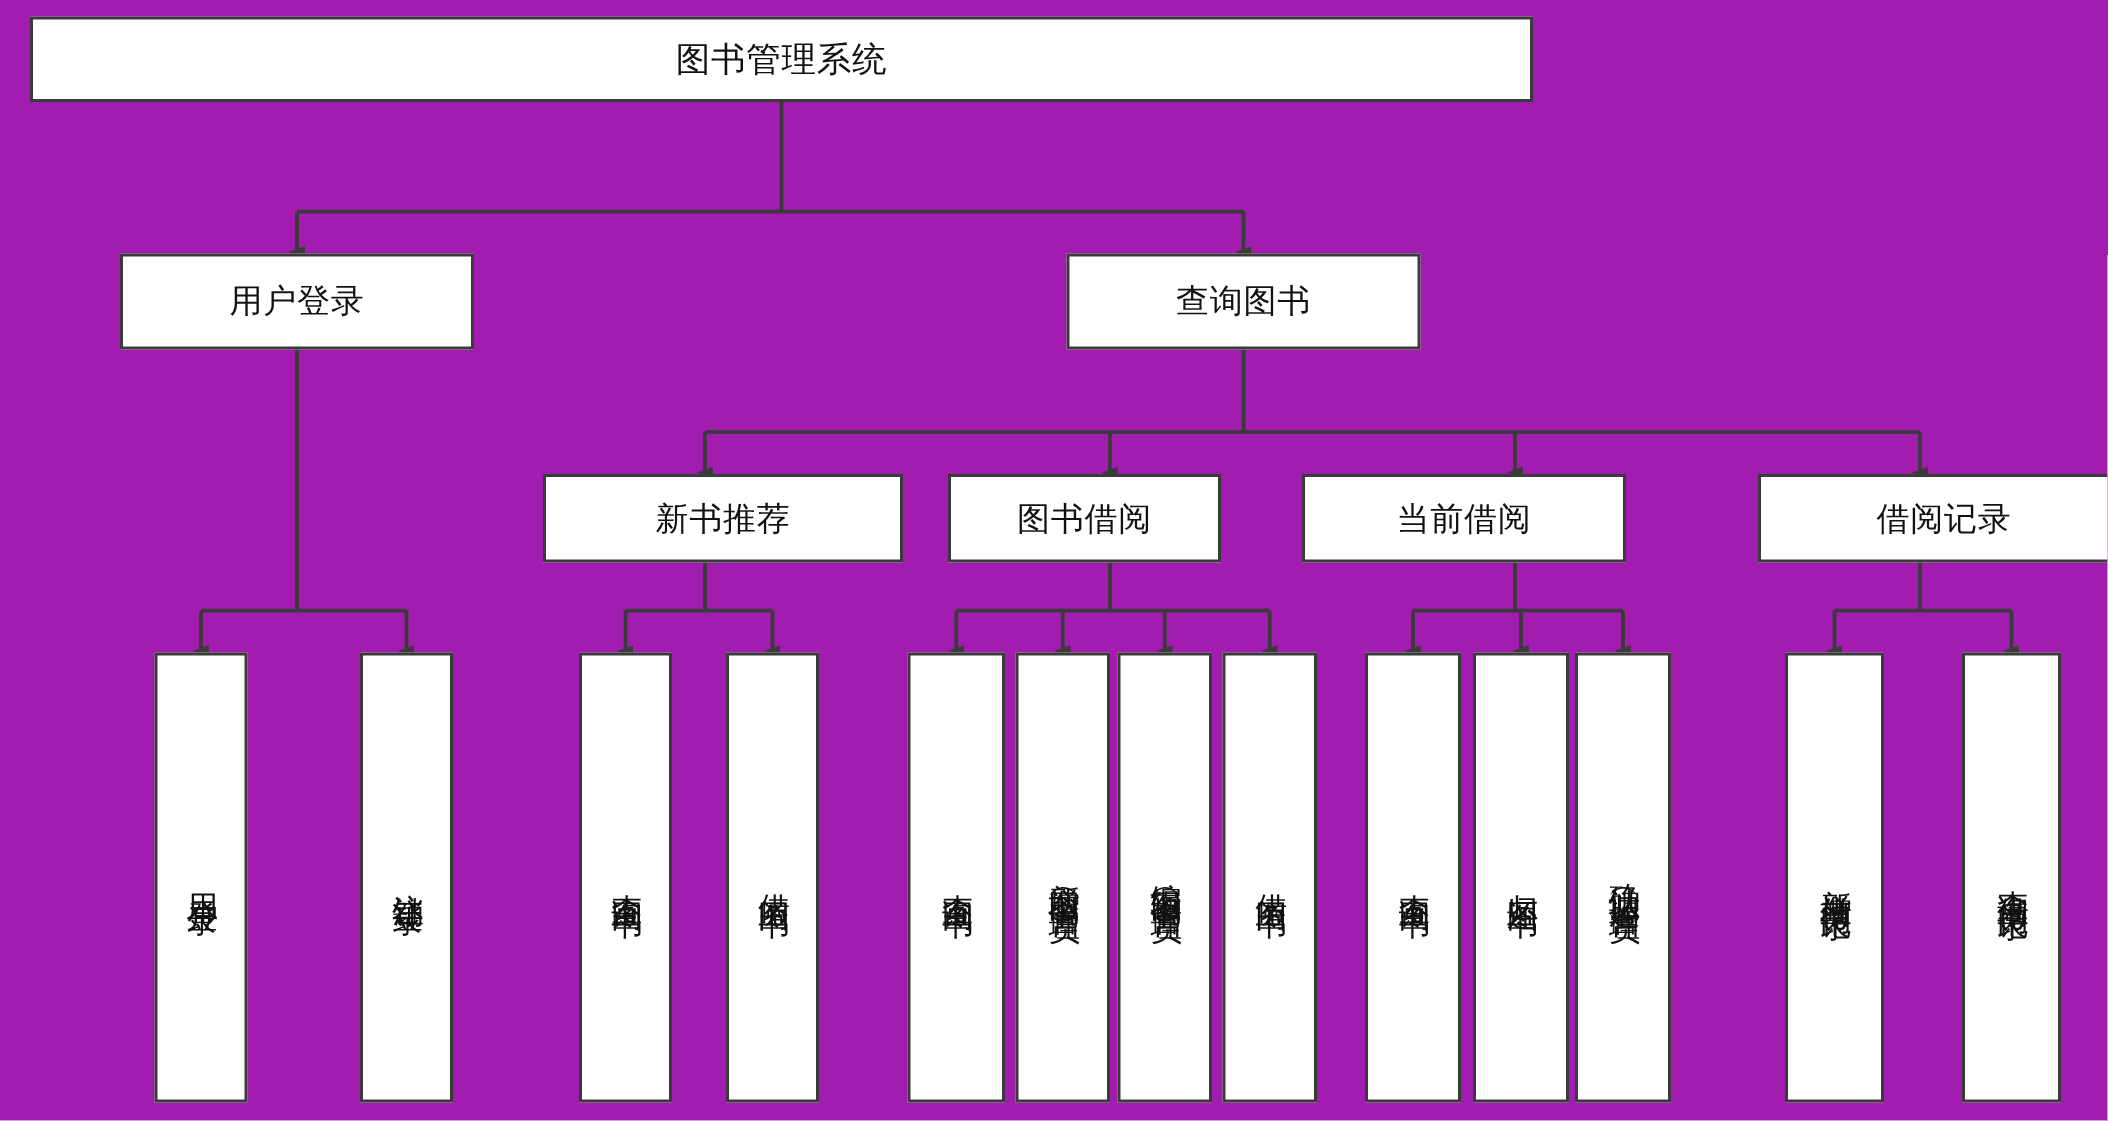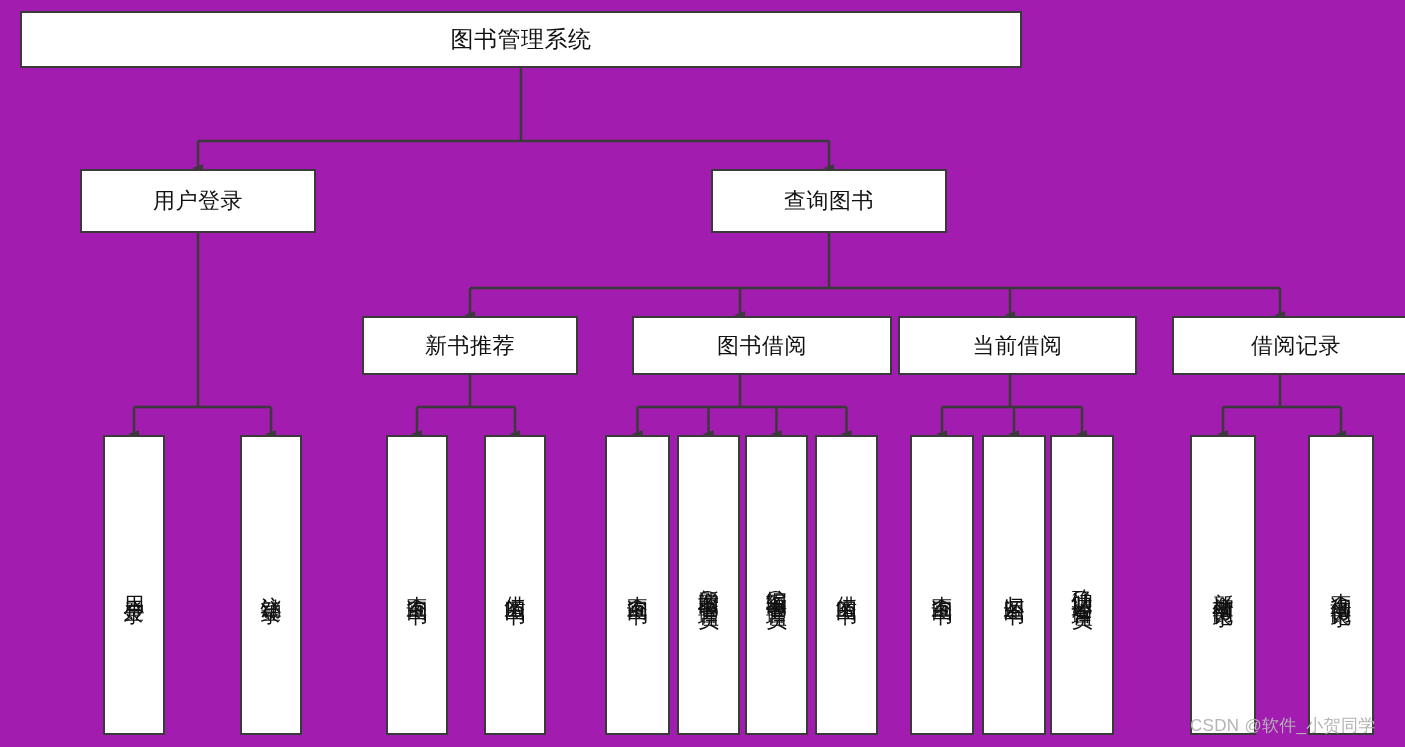--- a/index.html
+++ b/index.html
@@ -109,27 +109,27 @@
   <div id="node-layer">
       <div class="node root" style="left: 20px; top: 11px; width: 1002px; height: 57px;">
         <span class="label">图书管理系统</span>
       </div>
       <div class="node" style="left: 80px; top: 169px; width: 236px; height: 64px;">
         <span class="label">用户登录</span>
       </div>
       <div class="node" style="left: 711px; top: 169px; width: 236px; height: 64px;">
         <span class="label">查询图书</span>
       </div>
-      <div class="node" style="left: 362px; top: 316px; width: 216px; height: 59px;">
+      <div class="node" style="left: 362px; top: 316px; width: 240px; height: 59px;">
         <span class="label">新书推荐</span>
       </div>
-      <div class="node" style="left: 632px; top: 316px; width: 260px; height: 59px;">
+      <div class="node" style="left: 632px; top: 316px; width: 182px; height: 59px;">
         <span class="label">图书借阅</span>
       </div>
-      <div class="node" style="left: 898px; top: 316px; width: 239px; height: 59px; align-items: center;">
+      <div class="node" style="left: 868px; top: 316px; width: 216px; height: 59px; align-items: center;">
         <span class="label">当前借阅</span>
       </div>
       <div class="node" style="left: 1172px; top: 316px; width: 248px; height: 59px;">
         <span class="label">借阅记录</span>
       </div>
       <div class="node vertical" style="left: 103px; top: 435px; width: 62px; height: 300px;">
         <span class="label">用户登录</span>
       </div>
       <div class="node vertical" style="left: 240px; top: 435px; width: 62px; height: 300px;">
         <span class="label">注销登录</span>
@@ -162,14 +162,13 @@
         <span class="label">确认归还（管理员）</span>
       </div>
       <div class="node vertical" style="left: 1190px; top: 435px; width: 66px; height: 300px;">
         <span class="label">新增借阅记录</span>
       </div>
       <div class="node vertical" style="left: 1308px; top: 435px; width: 66px; height: 300px;">
         <span class="label">查询借阅记录</span>
       </div>
     </div>
 
-  <div class="watermark">CSDN @软件_小贺同学</div>
 </div>
 
 </body></html>

